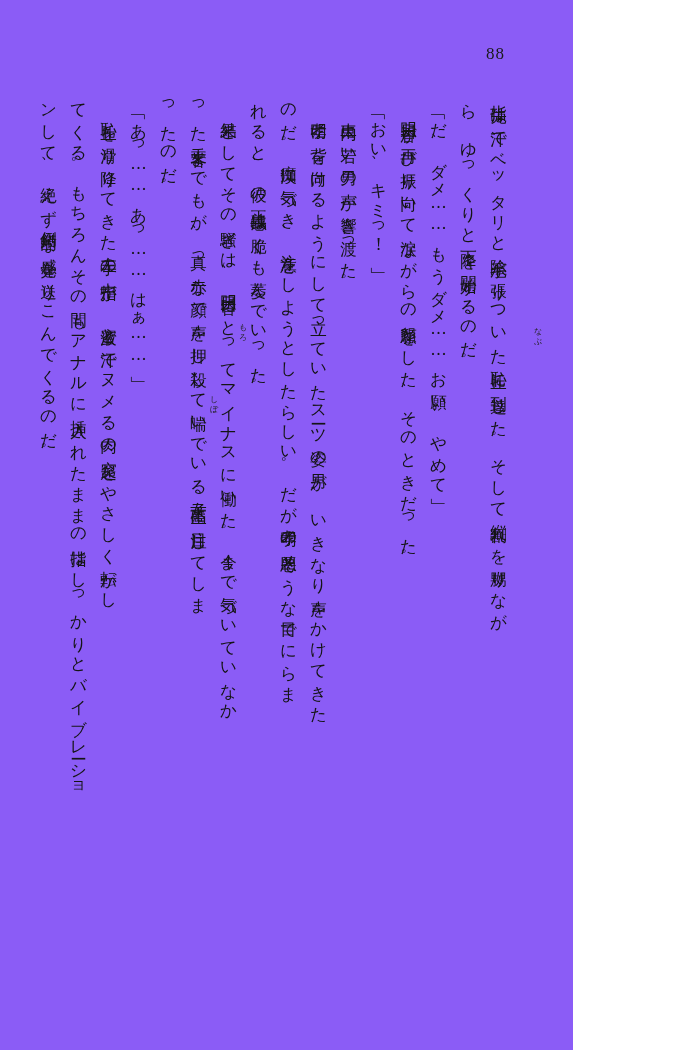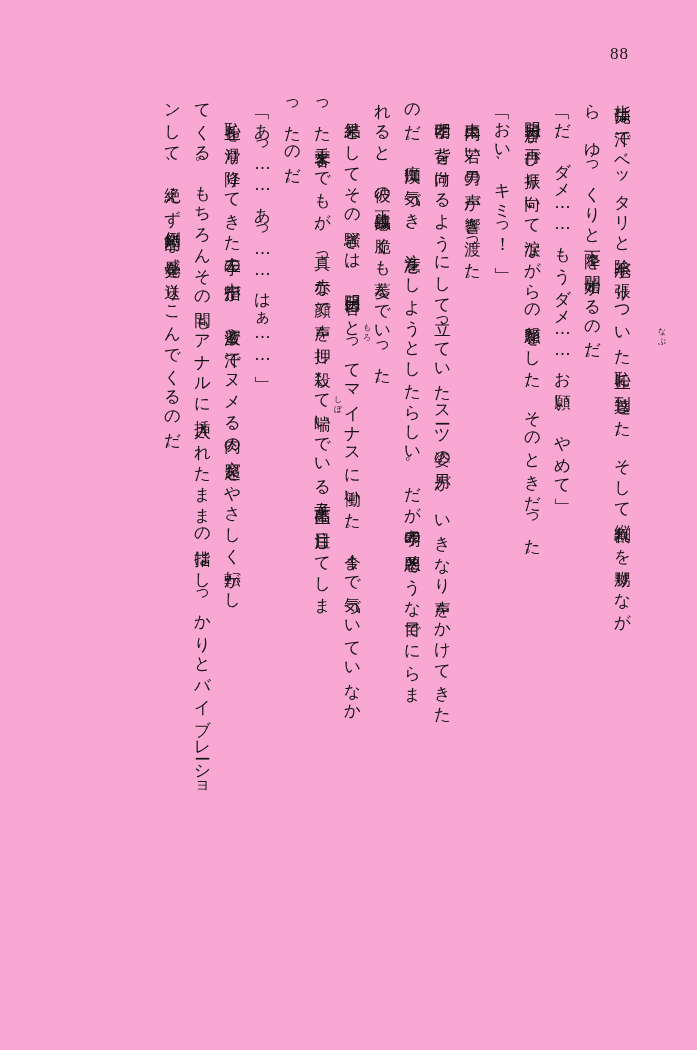--- a/index.html
+++ b/index.html
@@ -5,23 +5,23 @@
   html, body {
     margin: 0;
     padding: 0;
     background: #ffffff;
   }
   body {
     font-family: "Liberation Serif", "DejaVu Serif", serif;
   }
   .page {
     position: relative;
-    width: 697px;
+    width: 573px;
     height: 1050px;
-    background: #f9a8d4;
+    background: #8b5cf6;
     overflow: hidden;
   }
   .page-number {
     position: absolute;
     top: 44px;
     right: 68px;
     font-size: 17px;
     letter-spacing: 1px;
     color: #1a1a1a;
     font-family: "Liberation Serif", "DejaVu Serif", serif;

